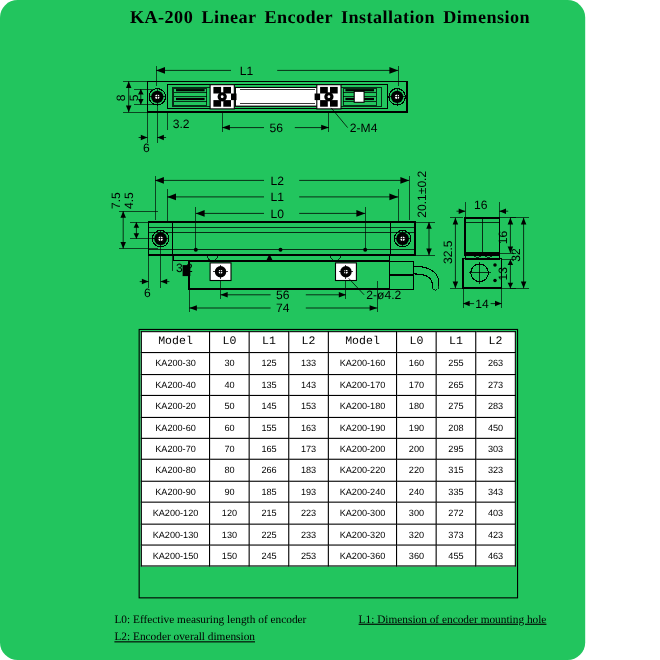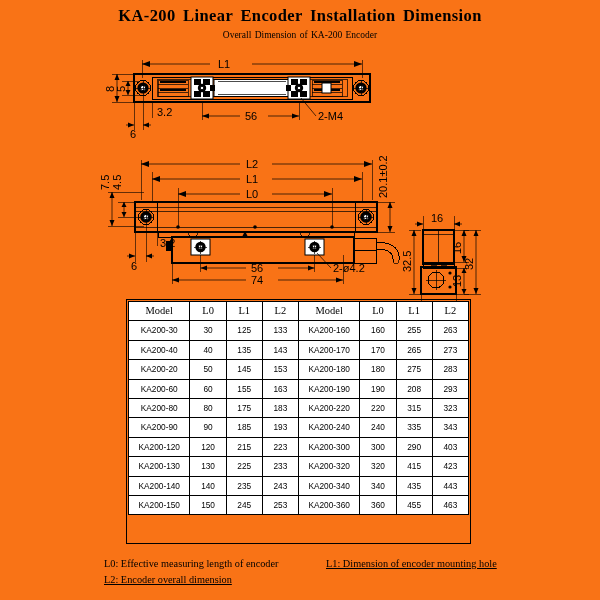--- a/index.html
+++ b/index.html
@@ -5,22 +5,23 @@
   html, body {
     margin: 0; padding: 0;
     width: 600px; height: 600px;
     background: #ffffff;
     font-family: "Liberation Serif", serif;
     color: #000;
     overflow: hidden;
   }
   #page {
     position: relative;
-    width: 600px; height: 600px;
-    background: #f97316;
+    width: 532px; height: 600px;
+    background: #22c55e;
+    border-radius: 16px;
   }
 
   
   .doc-title {
     position: absolute;
     top: 6px; left: 0; width: 600px;
     text-align: center;
     font-family: "Liberation Serif", serif;
     font-weight: bold;
     font-size: 16.5px;
@@ -67,21 +68,21 @@
   #spec-table td, #spec-table th {
     border: 1px solid #000;
     text-align: center;
     padding: 0;
     height: 18.4px;
     font-weight: normal;
     line-height: 18.4px;
     color: #000;
   }
   #spec-table thead td {
-    font-family: Liberation Serif, serif;
+    font-family: Liberation Mono, monospace;
     font-size: 10.5px;
   }
   #spec-table thead td.hdr-l {
     font-size: 10.5px;
   }
   #spec-table .c-model { width: 71px; }
   #spec-table .c-num   { width: 42px; }
   .tbl-outer {
     position: absolute;
     left: 126px; top: 299px;
@@ -102,21 +103,20 @@
   }
   .notes .row { white-space: nowrap; text-decoration: underline; }
   .notes .n1 { display: inline-block; width: 222px; }
 </style>
 </head>
 <body>
 
 <div id="page">
 
   <div class="doc-title">KA-200 Linear  Encoder Installation  Dimension</div>
-  <div class="doc-subtitle">Overall Dimension of KA-200 Encoder</div>
 
   <div class="dwg" style="left:100px; top:48px;">
     <svg width="300" height="95" viewBox="0 0 300 95">
 
       <g>
         <line class="ext" x1="42" y1="12" x2="42" y2="30"></line>
         <line class="ext" x1="262" y1="12" x2="262" y2="30"></line>
         <line class="dimline" x1="42" y1="16" x2="110" y2="16"></line>
         <line class="dimline" x1="152" y1="16" x2="262" y2="16"></line>
         <path class="fillk" d="M42,16 L50,13 L50,19 Z"></path>
@@ -391,21 +391,21 @@
         <line class="ext" x1="277" y1="82" x2="295" y2="82"></line>
         <line class="dimline" x1="290" y1="52" x2="290" y2="82"></line>
         <path class="fillk" d="M290,52 L287.5,58 L292.5,58 Z"></path>
         <path class="fillk" d="M290,82 L287.5,76 L292.5,76 Z"></path>
         <text class="dim" x="287" y="48" transform="rotate(-90,287,48)">20.1±0.2</text>
       </g>
 
     </svg>
   </div>
 
-  <div class="dwg" style="left:405px; top:172px;margin-top:32px;">
+  <div class="dwg" style="left:405px; top:172px;">
     <svg width="125" height="115" viewBox="0 0 125 115">
 
       <g>
         <line class="ext" x1="18" y1="12" x2="18" y2="28"></line>
         <line class="ext" x1="49" y1="12" x2="49" y2="28"></line>
         <line class="dimline" x1="10" y1="20" x2="18" y2="20"></line>
         <line class="dimline" x1="49" y1="20" x2="57" y2="20"></line>
         <path class="fillk" d="M18,20 L12,17.5 L12,22.5 Z"></path>
         <path class="fillk" d="M49,20 L55,17.5 L55,22.5 Z"></path>
         <text class="dim" x="26" y="18">16</text>
@@ -520,26 +520,36 @@
           <td class="c-num">283</td>
         </tr>
         <tr>
           <td class="c-model">KA200-60</td>
           <td class="c-num">60</td>
           <td class="c-num">155</td>
           <td class="c-num">163</td>
           <td class="c-model">KA200-190</td>
           <td class="c-num">190</td>
           <td class="c-num">208</td>
-          <td class="c-num">293</td>
+          <td class="c-num">450</td>
+        </tr>
+        <tr>
+          <td class="c-model">KA200-70</td>
+          <td class="c-num">70</td>
+          <td class="c-num">165</td>
+          <td class="c-num">173</td>
+          <td class="c-model">KA200-200</td>
+          <td class="c-num">200</td>
+          <td class="c-num">295</td>
+          <td class="c-num">303</td>
         </tr>
         <tr>
           <td class="c-model">KA200-80</td>
           <td class="c-num">80</td>
-          <td class="c-num">175</td>
+          <td class="c-num">266</td>
           <td class="c-num">183</td>
           <td class="c-model">KA200-220</td>
           <td class="c-num">220</td>
           <td class="c-num">315</td>
           <td class="c-num">323</td>
         </tr>
         <tr>
           <td class="c-model">KA200-90</td>
           <td class="c-num">90</td>
           <td class="c-num">185</td>
@@ -549,42 +559,32 @@
           <td class="c-num">335</td>
           <td class="c-num">343</td>
         </tr>
         <tr>
           <td class="c-model">KA200-120</td>
           <td class="c-num">120</td>
           <td class="c-num">215</td>
           <td class="c-num">223</td>
           <td class="c-model">KA200-300</td>
           <td class="c-num">300</td>
-          <td class="c-num">290</td>
+          <td class="c-num">272</td>
           <td class="c-num">403</td>
         </tr>
         <tr>
           <td class="c-model">KA200-130</td>
           <td class="c-num">130</td>
           <td class="c-num">225</td>
           <td class="c-num">233</td>
           <td class="c-model">KA200-320</td>
           <td class="c-num">320</td>
-          <td class="c-num">415</td>
+          <td class="c-num">373</td>
           <td class="c-num">423</td>
-        </tr>
-        <tr>
-          <td class="c-model">KA200-140</td>
-          <td class="c-num">140</td>
-          <td class="c-num">235</td>
-          <td class="c-num">243</td>
-          <td class="c-model">KA200-340</td>
-          <td class="c-num">340</td>
-          <td class="c-num">435</td>
-          <td class="c-num">443</td>
         </tr>
         <tr>
           <td class="c-model">KA200-150</td>
           <td class="c-num">150</td>
           <td class="c-num">245</td>
           <td class="c-num">253</td>
           <td class="c-model">KA200-360</td>
           <td class="c-num">360</td>
           <td class="c-num">455</td>
           <td class="c-num">463</td>

